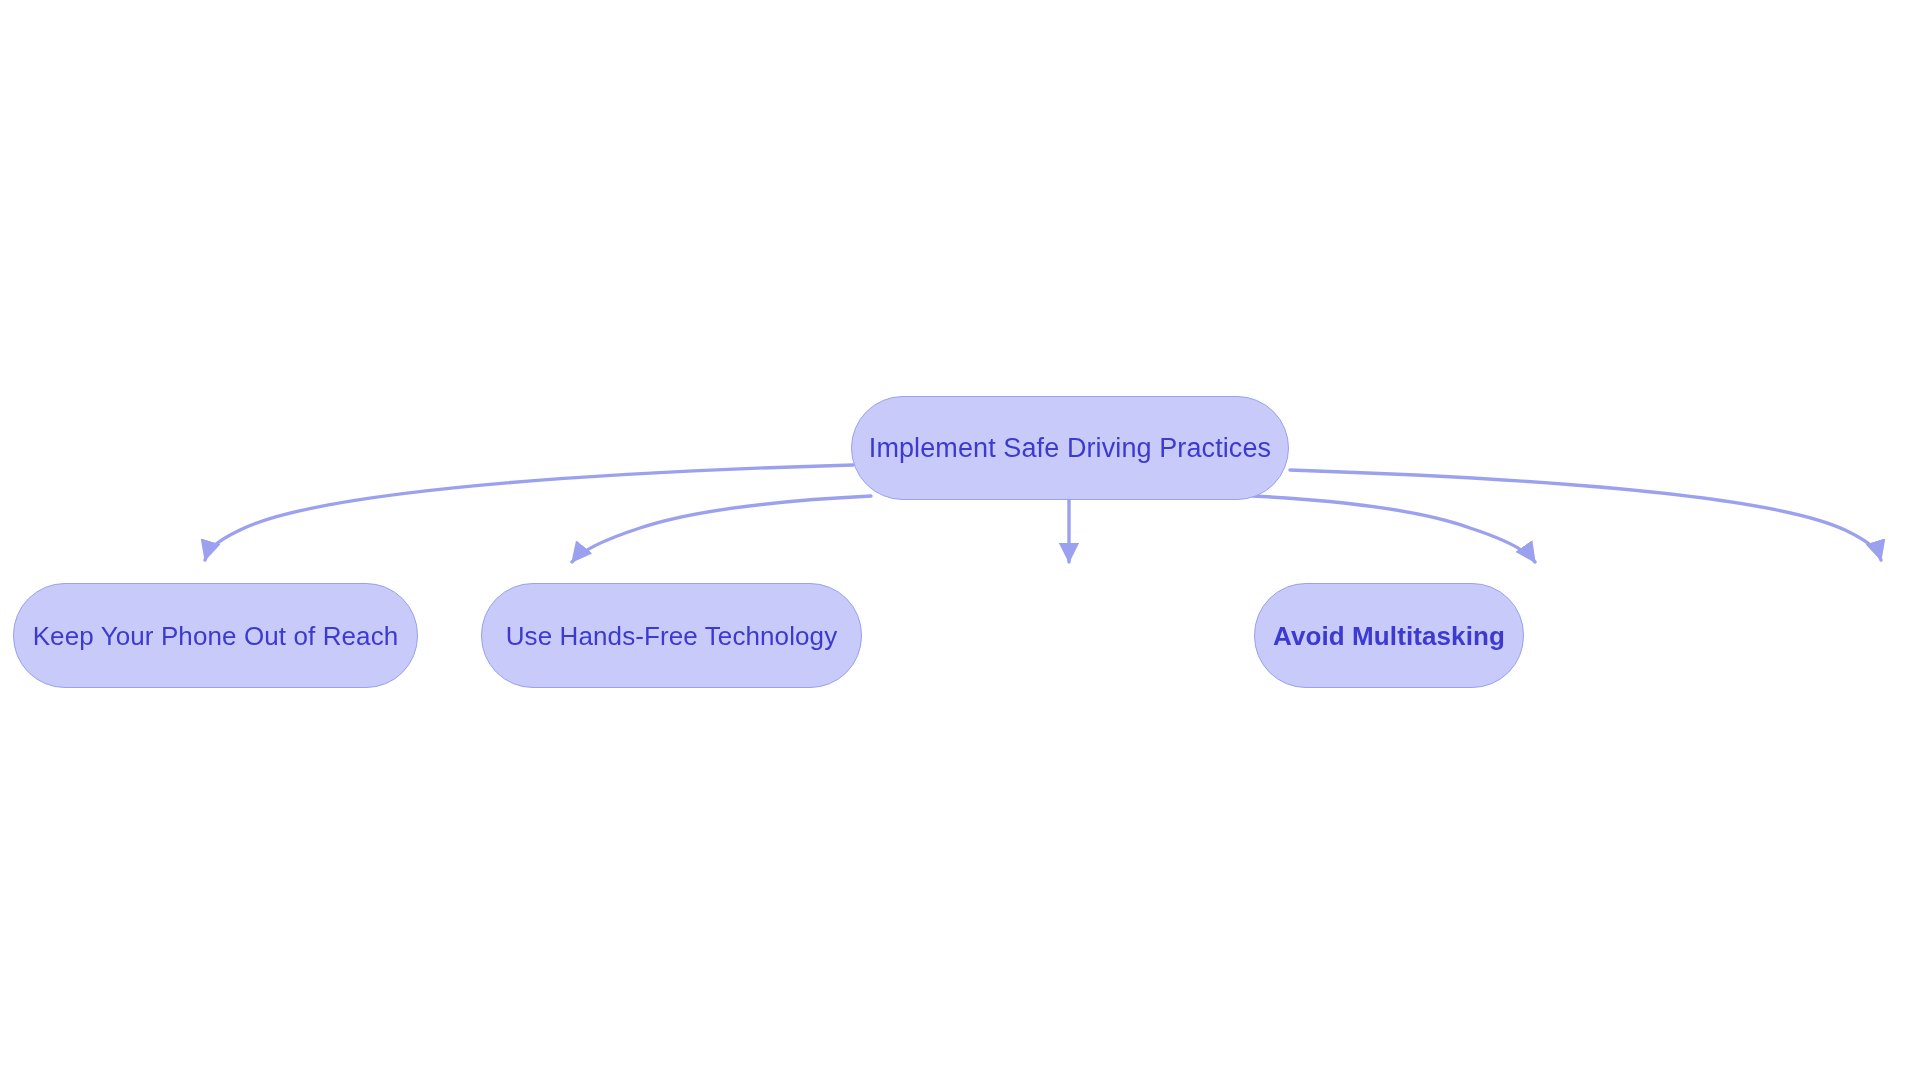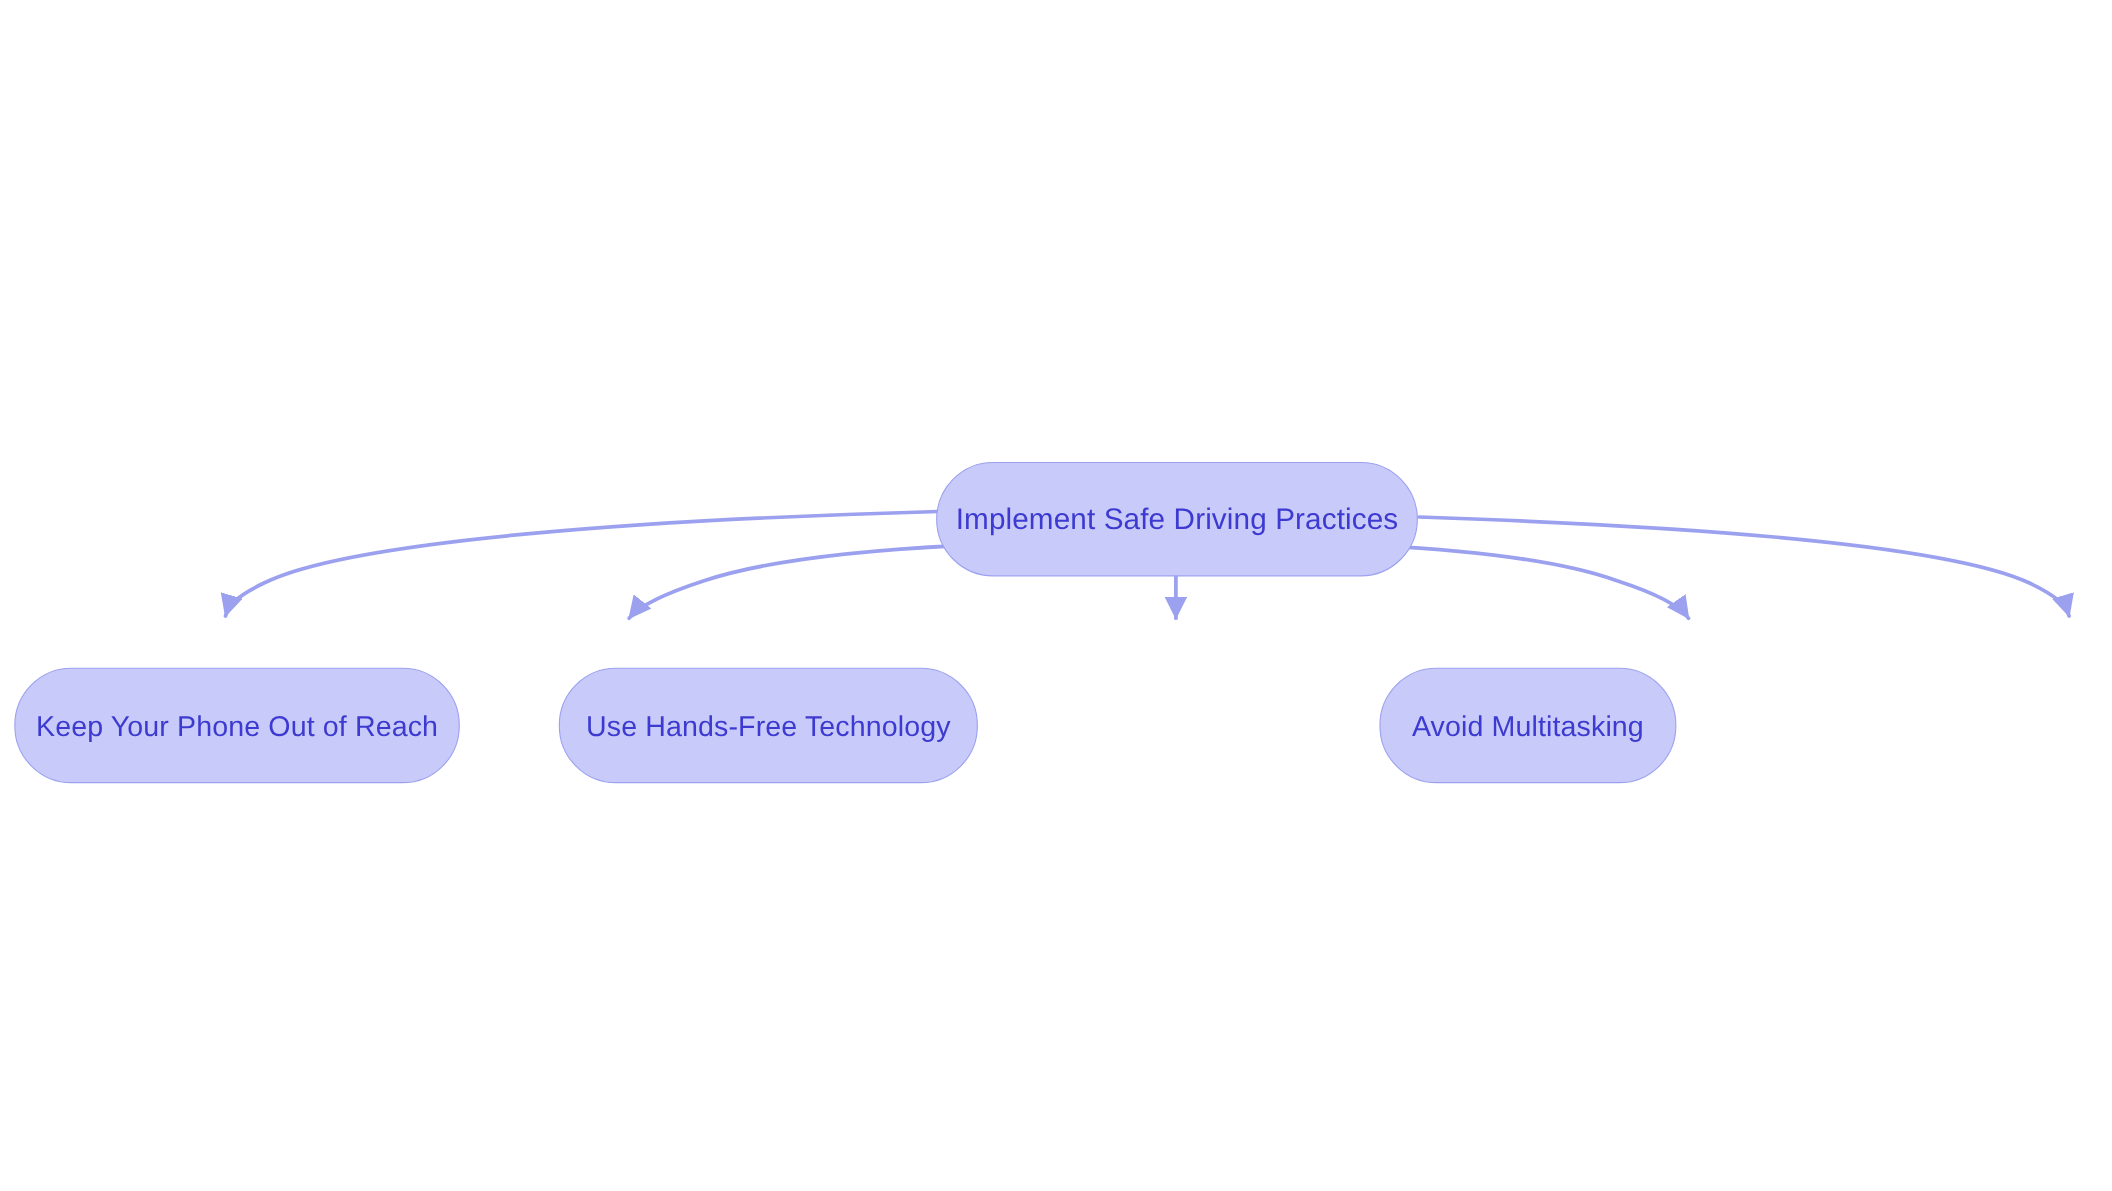--- a/index.html
+++ b/index.html
@@ -32,21 +32,20 @@
     box-sizing: border-box;
     display: flex;
     align-items: center;
     justify-content: center;
     background: #c8caf9;
     border: 1.6px solid #9ba1ef;
     border-radius: 52px;
     color: #3c3ad0;
     white-space: nowrap;
     letter-spacing: 0.1px;
-    margin-top: 24px;
   }
   .node-label {
     display: block;
     line-height: 1;
   }
   .node.root {
     font-size: 27px;
   }
   .node.leaf {
     font-size: 26px;
@@ -76,23 +75,23 @@
   </svg>
 
   <div class="node root" style="left:851px; top:396px; width:438px; height:104px;">
     <span class="node-label">Implement Safe Driving Practices</span>
   </div>
 
   <div class="node leaf" style="left:13px; top:583px; width:405px; height:105px;text-align:right;">
     <span class="node-label">Keep Your Phone Out of Reach</span>
   </div>
 
-  <div class="node leaf" style="left:508px; top:583px; width:381px; height:105px;">
+  <div class="node leaf" style="left:481px; top:583px; width:381px; height:105px;">
     <span class="node-label">Use Hands-Free Technology</span>
   </div>
 
 
-  <div class="node leaf" style="left:1254px; top:583px; width:270px; height:105px;">
+  <div class="node leaf" style="left:1254px; top:583px; width:270px; height:105px;font-weight:bold;">
     <span class="node-label">Avoid Multitasking</span>
   </div>
 
 
 </div>
 
 </body></html>

